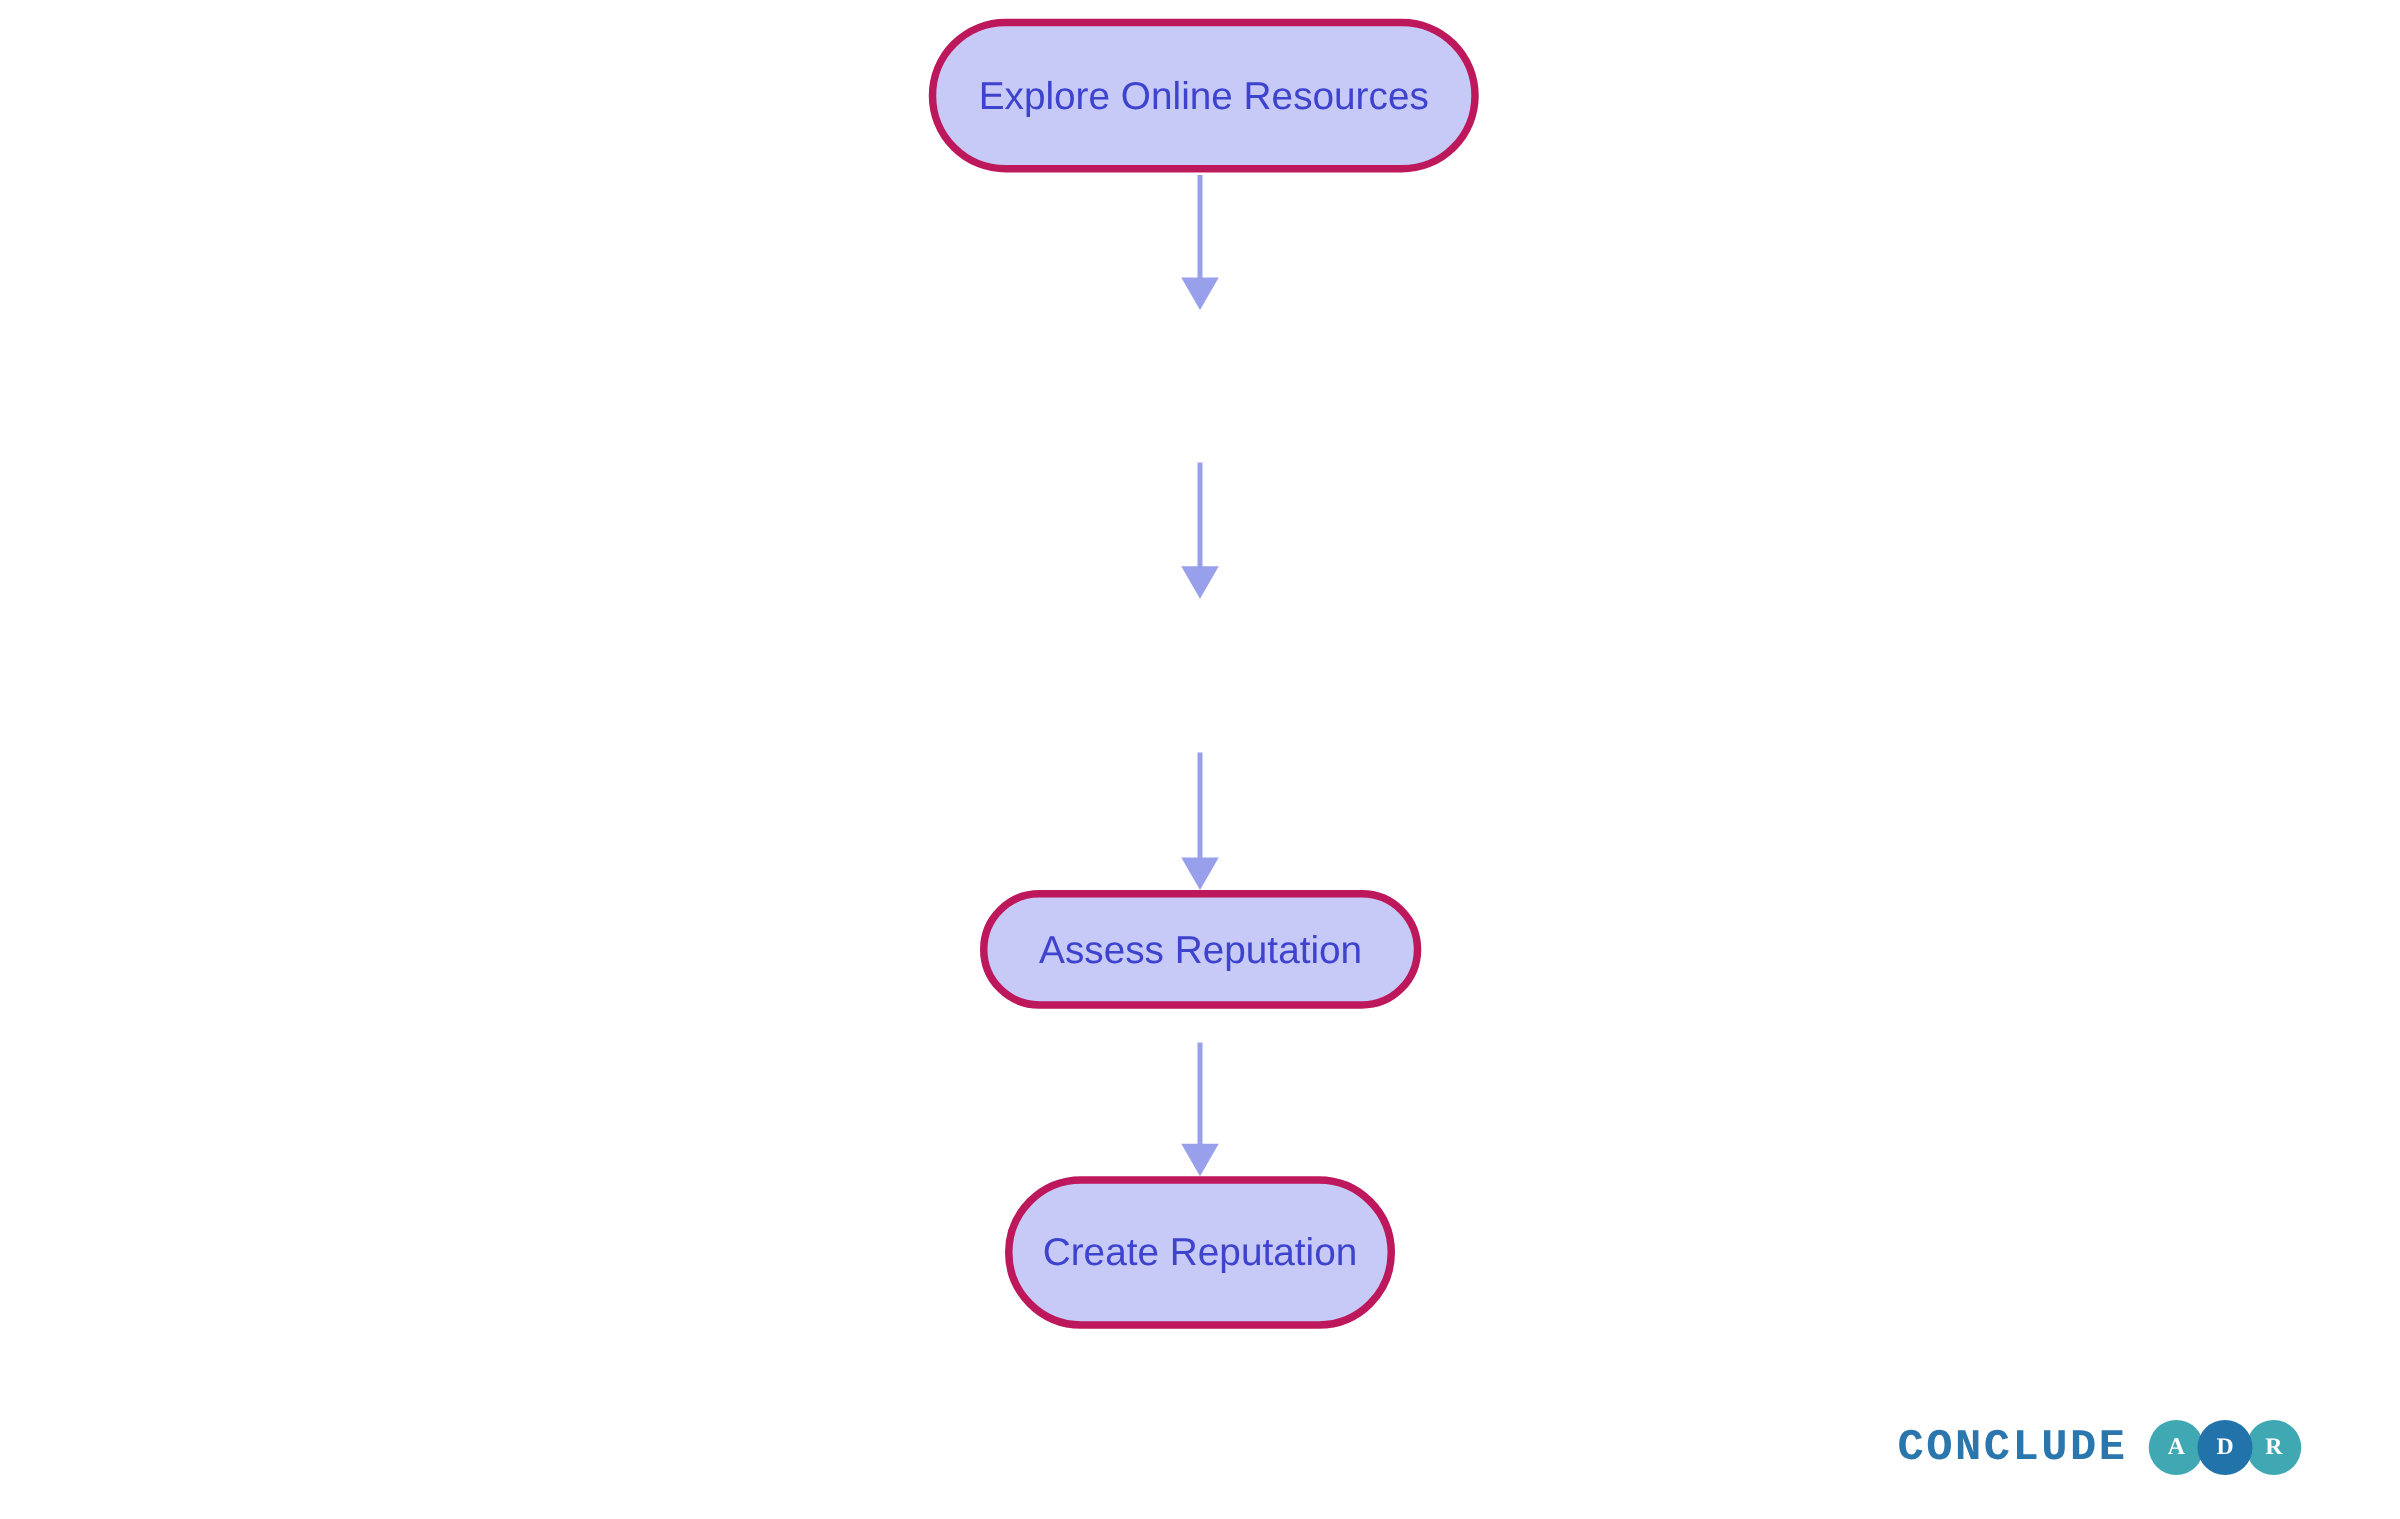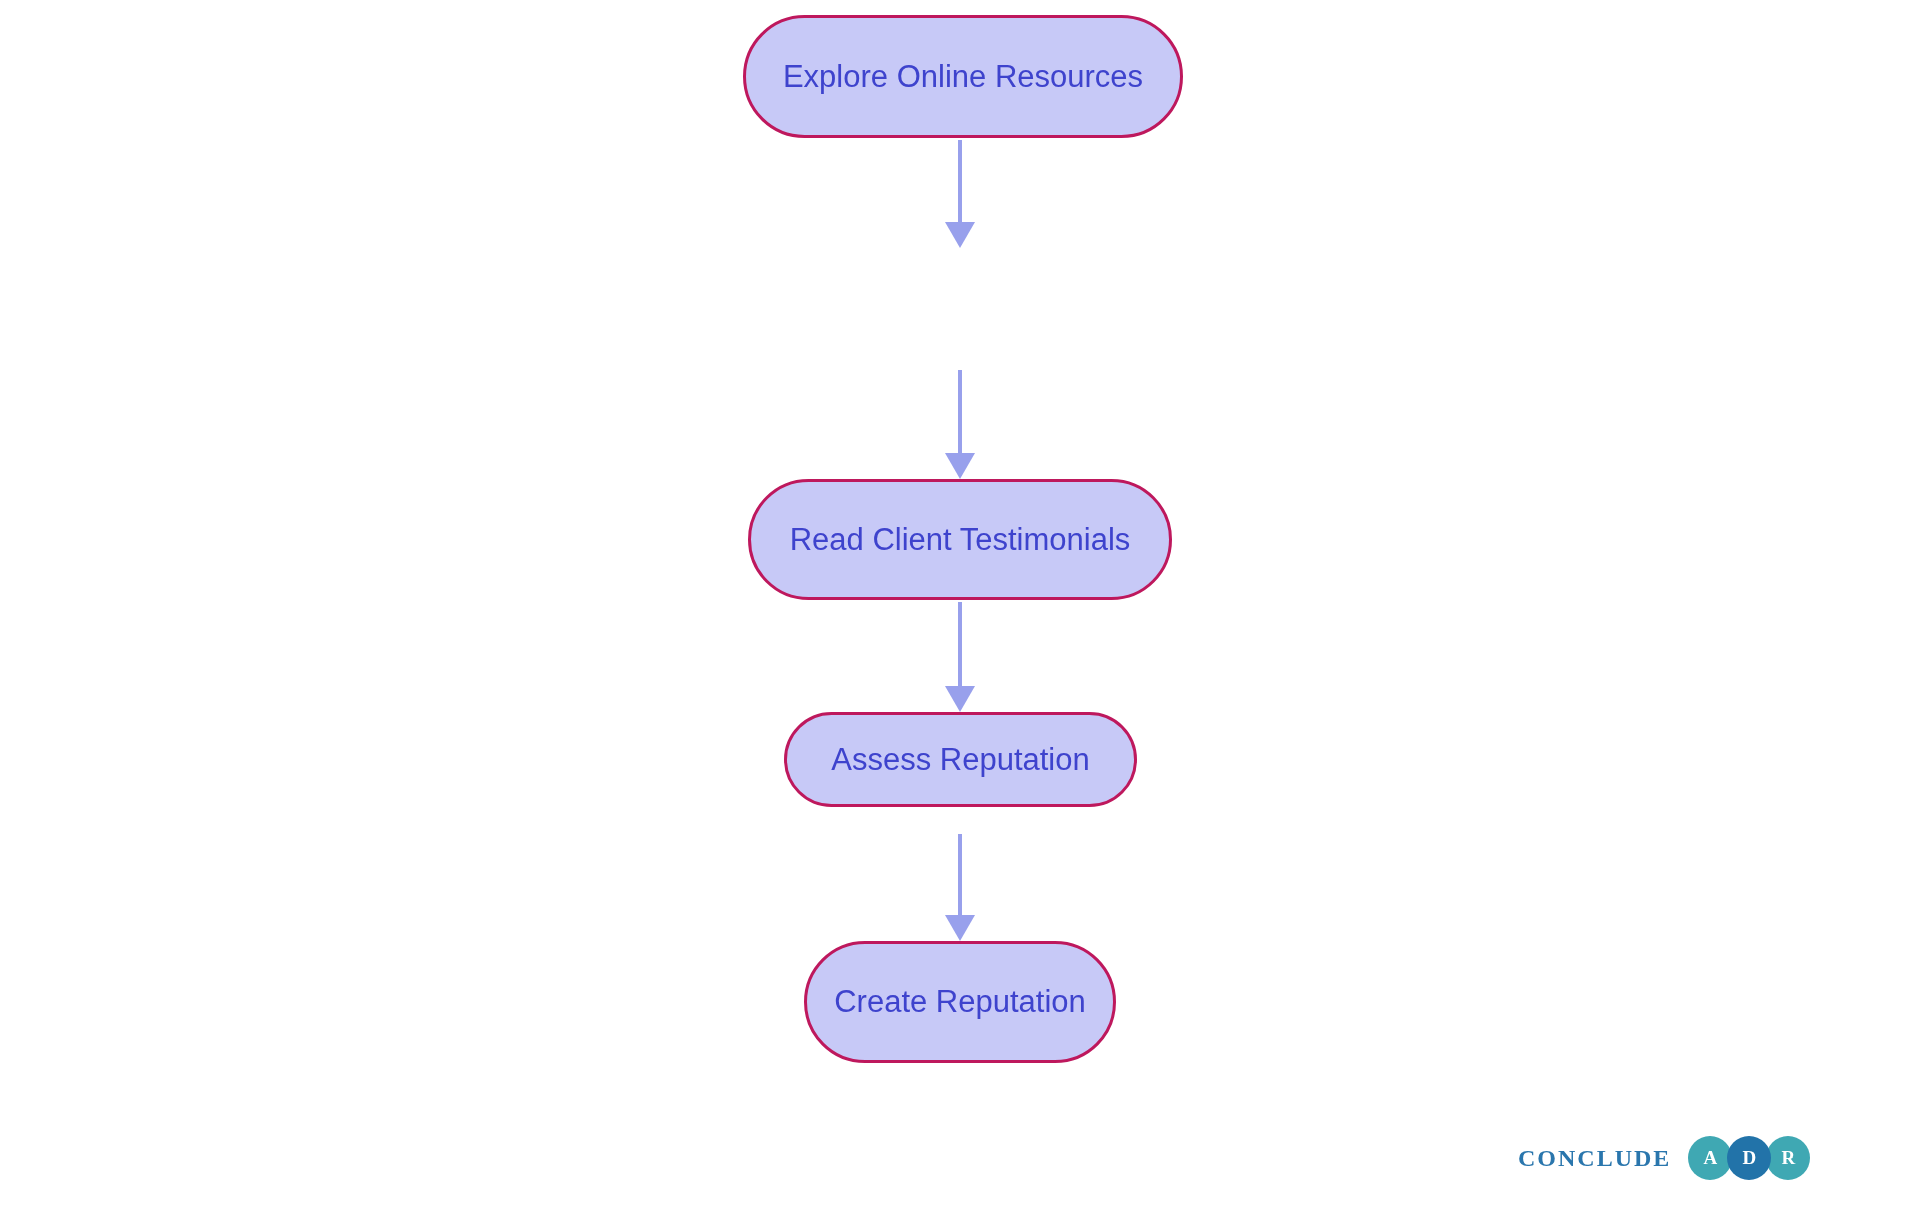--- a/index.html
+++ b/index.html
@@ -12,21 +12,21 @@
   }
   .canvas {
     position: relative;
     width: 1920px;
     height: 1215px;
   }
   
   .flow-node {
     position: absolute;
     background: #c7c9f7;
-    border: 3px solid #be185d;
+    border: 6px solid #be185d;
     border-radius: 62px;
     display: flex;
     align-items: center;
     justify-content: center;
     color: #3e43cd;
     font-size: 31px;
     letter-spacing: 0px;
     white-space: nowrap;
     text-align: center;
   }
@@ -71,23 +71,23 @@
   
   .logo {
     position: absolute;
     left: 1518px;
     top: 1132px;
     height: 52px;
     display: flex;
     align-items: center;
   }
   .logo-wordmark {
-    font-family: Liberation Serif, serif;
+    font-family: Liberation Mono, monospace;
     font-weight: bold;
-    font-size: 24px;
+    font-size: 35px;
     letter-spacing: 2px;
     color: #2a76ad;
     line-height: 1;
   }
   .logo-circles {
     position: relative;
     width: 122px;
     height: 44px;
     margin-left: 17px;
   }
@@ -120,21 +120,20 @@
     <div class="arrow-line"></div>
     <div class="arrow-head"></div>
   </div>
 
 
   <div class="flow-arrow a2">
     <div class="arrow-line"></div>
     <div class="arrow-head"></div>
   </div>
 
-  <div class="flow-node n3">Read Client Testimonials</div>
 
   <div class="flow-arrow a3">
     <div class="arrow-line"></div>
     <div class="arrow-head"></div>
   </div>
 
   <div class="flow-node n4">Assess Reputation</div>
 
   <div class="flow-arrow a4">
     <div class="arrow-line"></div>

